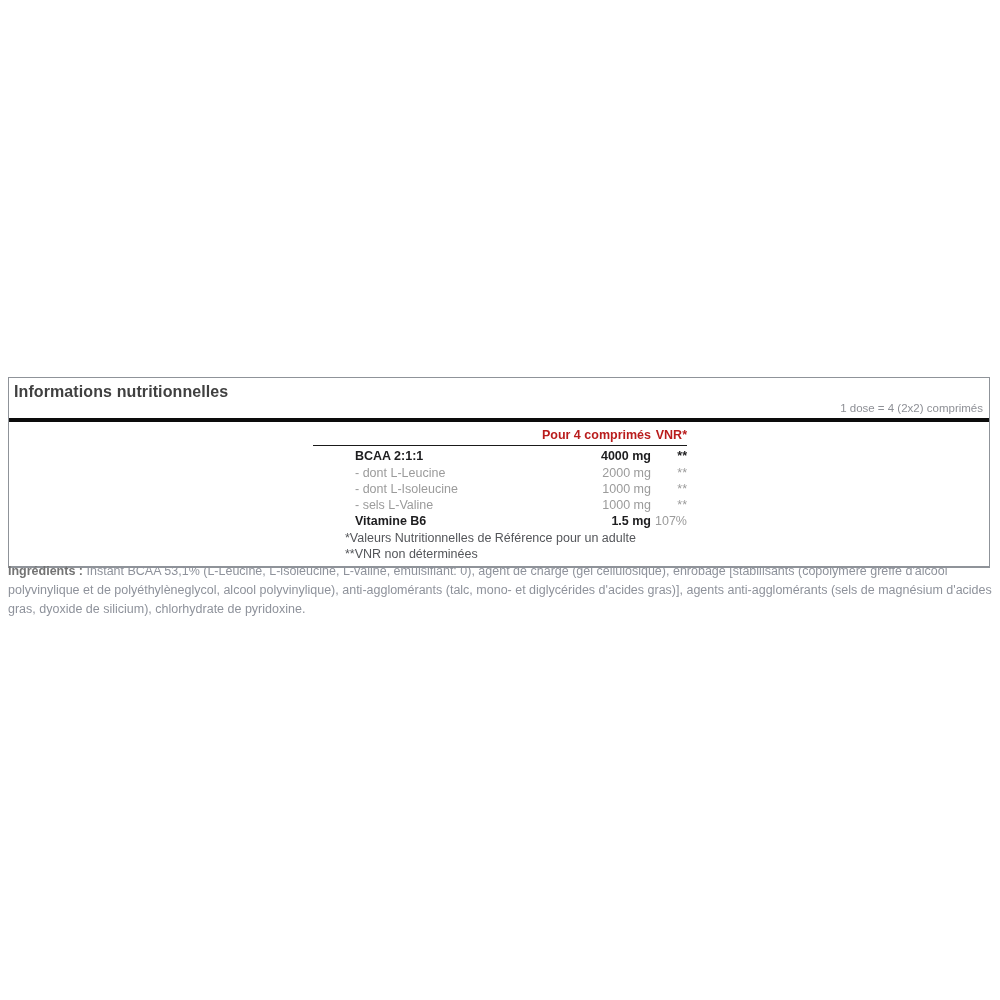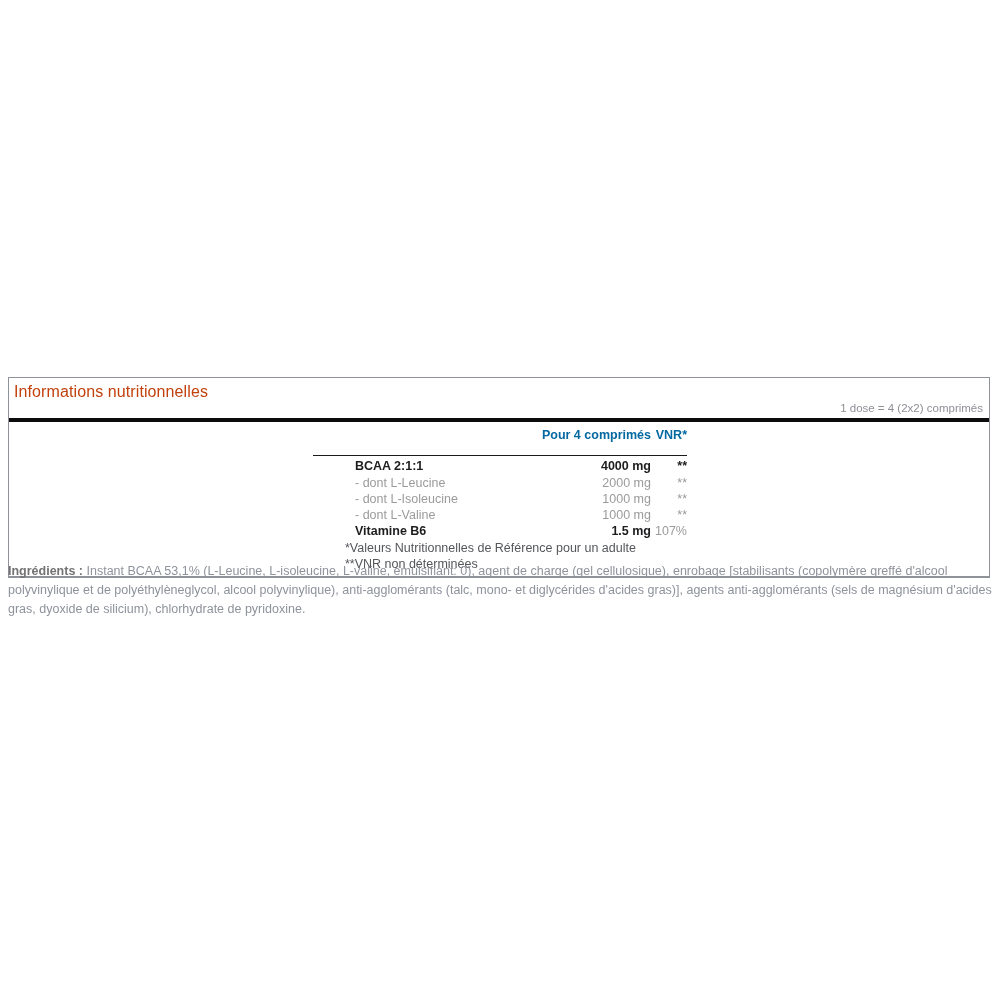--- a/index.html
+++ b/index.html
@@ -17,22 +17,22 @@
     left: 8px; top: 377px;
     width: 982px;
     border: 1px solid #8f9399;
     border-bottom-width: 2px;
     background: #ffffff;
     padding-bottom: 4px;
   }
   .box-head { padding: 4px 6px 3px 5px; }
   .box-title {
     font-size: 16px;
-    font-weight: normal;
-    color: #c2410c;
+    font-weight: bold;
+    color: #404040;
     letter-spacing: 0.1px;
     line-height: 19px;
   }
   .box-subtitle {
     font-size: 11.5px;
     color: #8e9096;
     line-height: 13px;
     margin-top: 1px;
     text-align: right;
   }
@@ -52,23 +52,23 @@
     display: flex;
     align-items: baseline;
     line-height: 16.3px;
   }
   .t-label { flex: 1; text-align: left; white-space: nowrap; padding-left: 42px; }
   .t-val   { width: 122px; text-align: right; white-space: nowrap; }
   .t-vnr   { width: 36px;  text-align: right; white-space: nowrap; }
 
   .t-header {
     font-weight: bold;
-    color: #0369a1;
+    color: #b91c1c;
     border-bottom: 1.5px solid #1a1a1a;
-    padding-bottom: 12px;
+    padding-bottom: 2px;
     margin-bottom: 2px;
   }
   .row-bold { font-weight: bold; color: #1d1d1f; }
   .row-gray { color: #9b9b9b; }
   .vnr-gray { font-weight: normal; color: #9b9b9b; }
 
   .footnotes { margin: 0 0 0 304px; color: #54565a; font-size: 12.5px; }
   .footnote  { line-height: 16.3px; margin-left: 32px; }
 
   
@@ -115,21 +115,21 @@
       <span class="t-vnr">**</span>
     </div>
 
     <div class="t-row row-gray">
       <span class="t-label">- dont L-Isoleucine</span>
       <span class="t-val">1000 mg</span>
       <span class="t-vnr">**</span>
     </div>
 
     <div class="t-row row-gray">
-      <span class="t-label">- dont L-Valine</span>
+      <span class="t-label">- sels L-Valine</span>
       <span class="t-val">1000 mg</span>
       <span class="t-vnr">**</span>
     </div>
 
     <div class="t-row row-bold">
       <span class="t-label">Vitamine B6</span>
       <span class="t-val">1.5 mg</span>
       <span class="t-vnr vnr-gray">107%</span>
     </div>
   </div>

